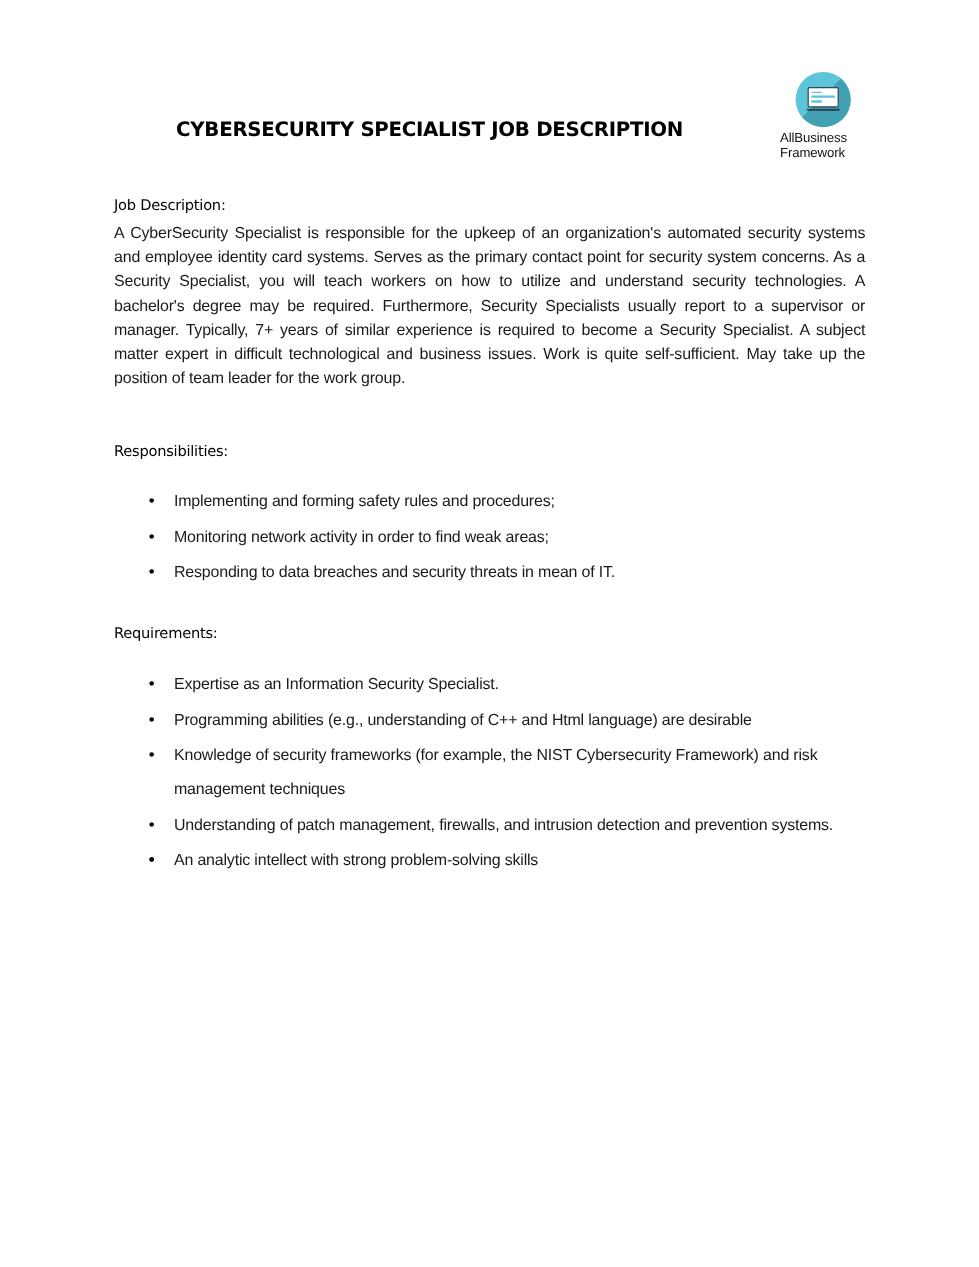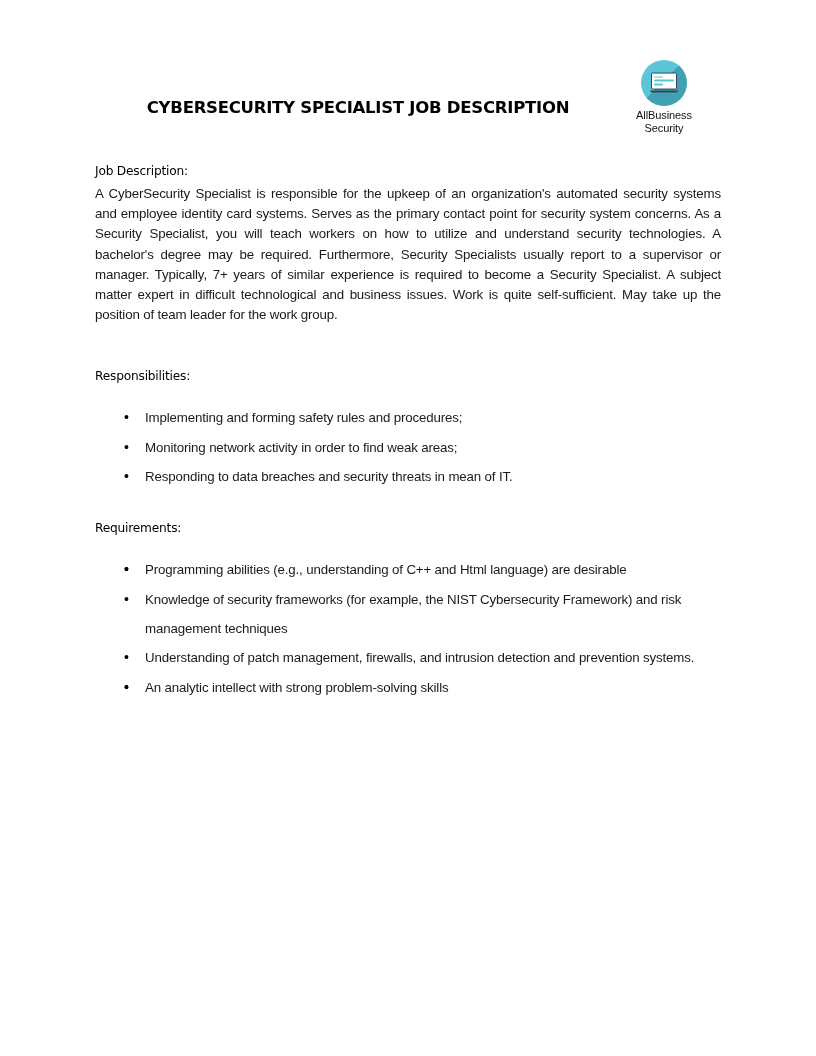--- a/index.html
+++ b/index.html
@@ -18,23 +18,22 @@
     height: 1056px;
     background: #ffffff;
     overflow: hidden;
     box-sizing: border-box;
   }
 
   
   .logo {
     position: absolute;
     top: 60px;
-    left: 628px;
+    left: 650px;
     width: 72px;
-    text-align: center;
   }
   .logo-mark {
     width: 46px;
     height: 46px;
     margin: 0 auto;
     position: relative;
     border-radius: 50%;
     background: #5cc6d8;
     overflow: hidden;
   }
@@ -171,21 +170,21 @@
         <div class="laptop-screen">
           <div class="laptop-line short"></div>
           <div class="laptop-line full"></div>
           <div class="laptop-line short"></div>
         </div>
         <div class="laptop-base"></div>
       </div>
     </div>
     <div class="logo-text">
       <div>AllBusiness</div>
-      <div>Security</div>
+      <div>Framework</div>
     </div>
   </div>
 
   <div class="doc-title">CYBERSECURITY SPECIALIST JOB DESCRIPTION</div>
 
   <div class="content">
 
     <div>
       <p class="section-heading">Job Description:</p>
       <p class="body-par">A CyberSecurity Specialist is responsible for the upkeep of an organization's automated security systems and employee identity card systems. Serves as the primary contact point for security system concerns. As a Security Specialist, you will teach workers on how to utilize and understand security technologies. A bachelor's degree may be required. Furthermore, Security Specialists usually report to a supervisor or manager. Typically, 7+ years of similar experience is required to become a Security Specialist. A subject matter expert in difficult technological and business issues. Work is quite self-sufficient. May take up the position of team leader for the work group.</p>
@@ -213,20 +212,21 @@
     </div>
 
     <div class="spacer-md"></div>
 
     <div>
       <p class="section-heading">Requirements:</p>
       <div class="spacer-sm"></div>
       <ul class="bullets">
         <li>
           <span class="dot">•</span>
+          <span>Expertise as an Information Security Specialist.</span>
         </li>
         <li>
           <span class="dot">•</span>
           <span>Programming abilities (e.g., understanding of C++ and Html language) are desirable</span>
         </li>
         <li>
           <span class="dot">•</span>
           <span>Knowledge of security frameworks (for example, the NIST Cybersecurity Framework) and risk management techniques</span>
         </li>
         <li>

